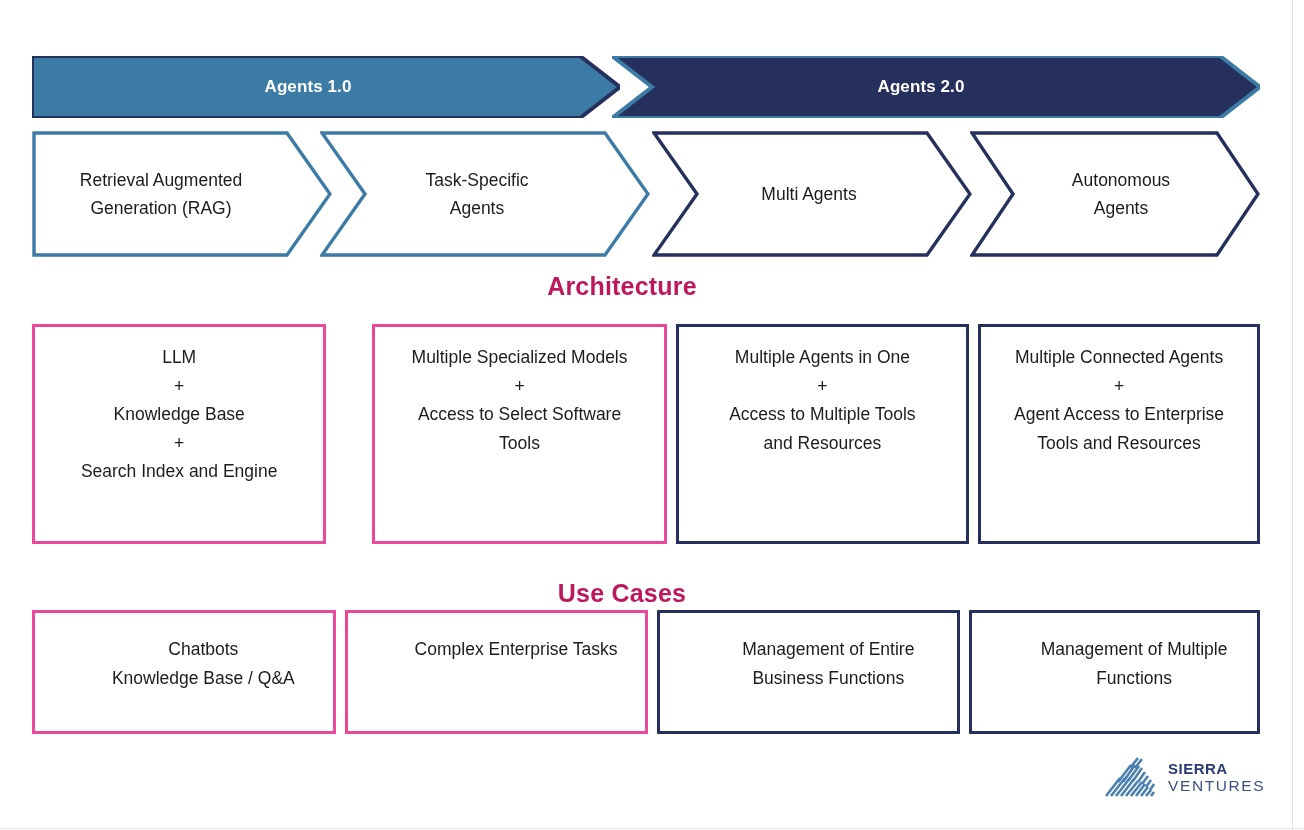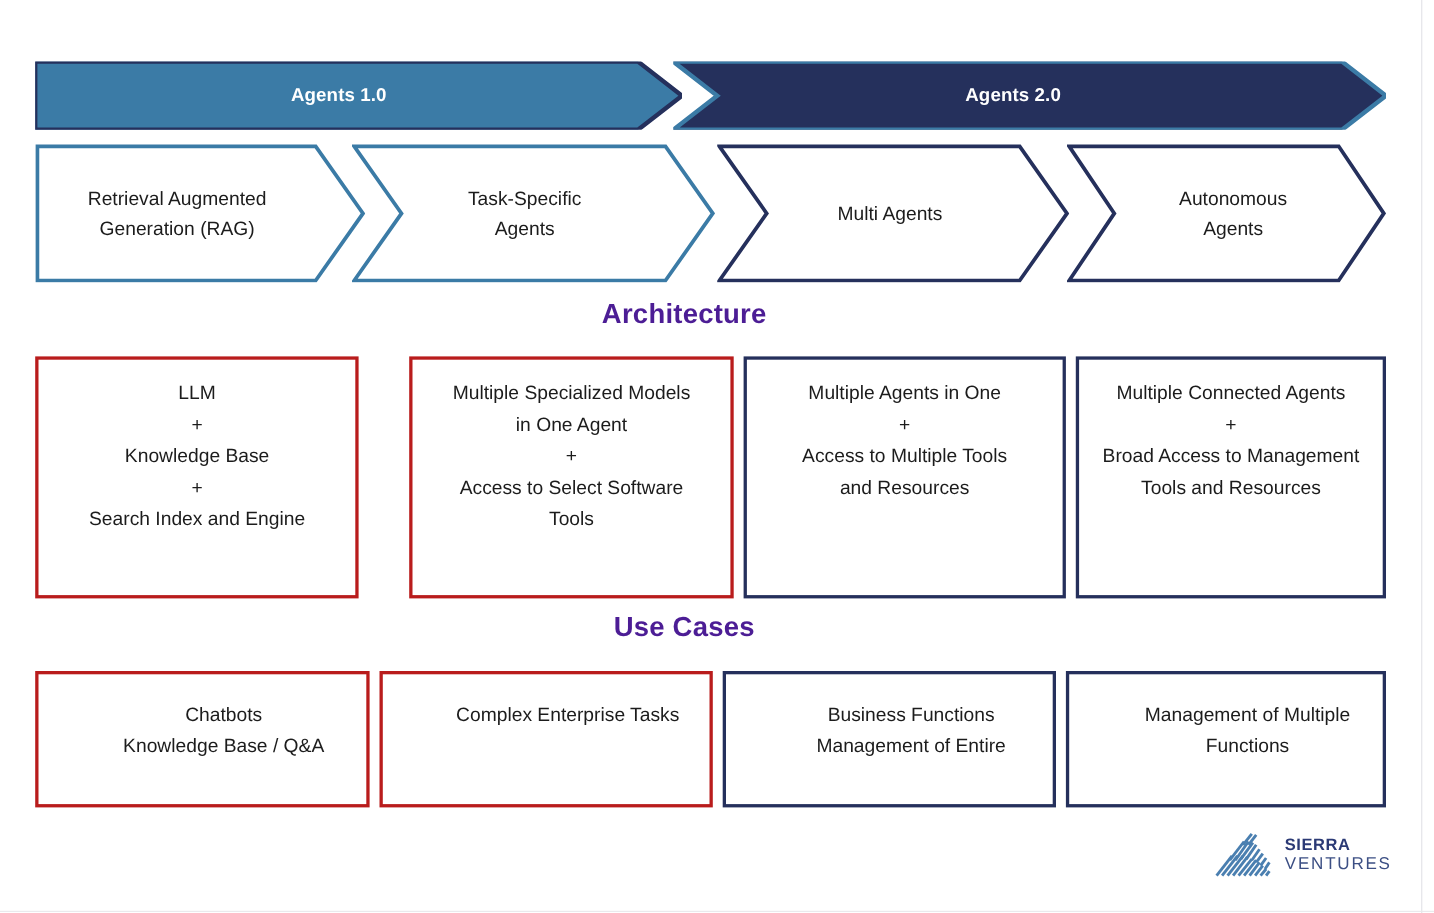--- a/index.html
+++ b/index.html
@@ -125,25 +125,25 @@
   #chev-4 { left: 938px; width: 290px; }
 
   
   .section-title {
     position: absolute;
     left: 0;
     width: 1244px;
     text-align: center;
     font-size: 25px;
     font-weight: bold;
-    color: #4c1d95;
+    color: #be185d;
     letter-spacing: .2px;
   }
   #title-architecture { top: 272px; }
-  #title-usecases     { top: 556px; }
+  #title-usecases     { top: 579px; }
 
   
   .box-row {
     position: absolute;
     left: 32px;
     width: 1228px;
     display: flex;
     gap: 9px;
   }
   #arch-row { top: 324px; height: 220px; }
@@ -156,21 +156,21 @@
     flex-direction: column;
     text-align: center;
     font-size: 17.5px;
     line-height: 1.63;
     color: #1c1c1c;
     padding: 14px 8px 10px 8px;
   }
   #arch-row .info-box { justify-content: flex-start; padding-top: 16px; }
   #uc-row   .info-box { justify-content: flex-start; padding-top: 22px; padding-left: 47px; }
 
-  .info-box.gen1 { border: 3px solid #b91c1c; }
+  .info-box.gen1 { border: 3px solid #ec4899; }
   .info-box.gen2 { border: 3px solid #25305c; }
 
   
   #arch-row .info-box:nth-child(1) { width: 306px; }
   #arch-row .info-box:nth-child(2) { width: 306px; margin-left: 37px; }
   #arch-row .info-box:nth-child(3) { width: 305px; }
   #arch-row .info-box:nth-child(4) { width: 293px; }
   #uc-row .info-box:nth-child(1) { width: 306px; }
   #uc-row .info-box:nth-child(2) { width: 306px; }
   #uc-row .info-box:nth-child(3) { width: 305px; }
@@ -285,54 +285,53 @@
     <div class="info-box gen1">
       <span class="box-line">LLM</span>
       <span class="box-line plus">+</span>
       <span class="box-line">Knowledge Base</span>
       <span class="box-line plus">+</span>
       <span class="box-line">Search Index and Engine</span>
     </div>
 
     <div class="info-box gen1">
       <span class="box-line">Multiple Specialized Models</span>
-      <span class="box-line">in One Agent</span>
       <span class="box-line plus">+</span>
       <span class="box-line">Access to Select Software</span>
       <span class="box-line">Tools</span>
     </div>
 
     <div class="info-box gen2">
       <span class="box-line">Multiple Agents in One</span>
       <span class="box-line plus">+</span>
       <span class="box-line">Access to Multiple Tools</span>
       <span class="box-line">and Resources</span>
     </div>
 
     <div class="info-box gen2">
       <span class="box-line">Multiple Connected Agents</span>
       <span class="box-line plus">+</span>
-      <span class="box-line">Broad Access to Management</span>
+      <span class="box-line">Agent Access to Enterprise</span>
       <span class="box-line">Tools and Resources</span>
     </div>
   </div>
 
   <div class="section-title" id="title-usecases">Use Cases</div>
 
   <div class="box-row" id="uc-row">
     <div class="info-box gen1">
       <span class="box-line">Chatbots</span>
       <span class="box-line">Knowledge Base / Q&amp;A</span>
     </div>
     <div class="info-box gen1">
       <span class="box-line">Complex Enterprise Tasks</span>
     </div>
     <div class="info-box gen2">
+      <span class="box-line">Management of Entire</span>
       <span class="box-line">Business Functions</span>
-      <span class="box-line">Management of Entire</span>
     </div>
     <div class="info-box gen2">
       <span class="box-line">Management of Multiple</span>
       <span class="box-line">Functions</span>
     </div>
   </div>
 
   <div class="logo">
     <svg class="logo-mark" viewBox="0 0 56 42">
       <g stroke="#4a7fb0" stroke-width="2.6" stroke-linecap="butt">

